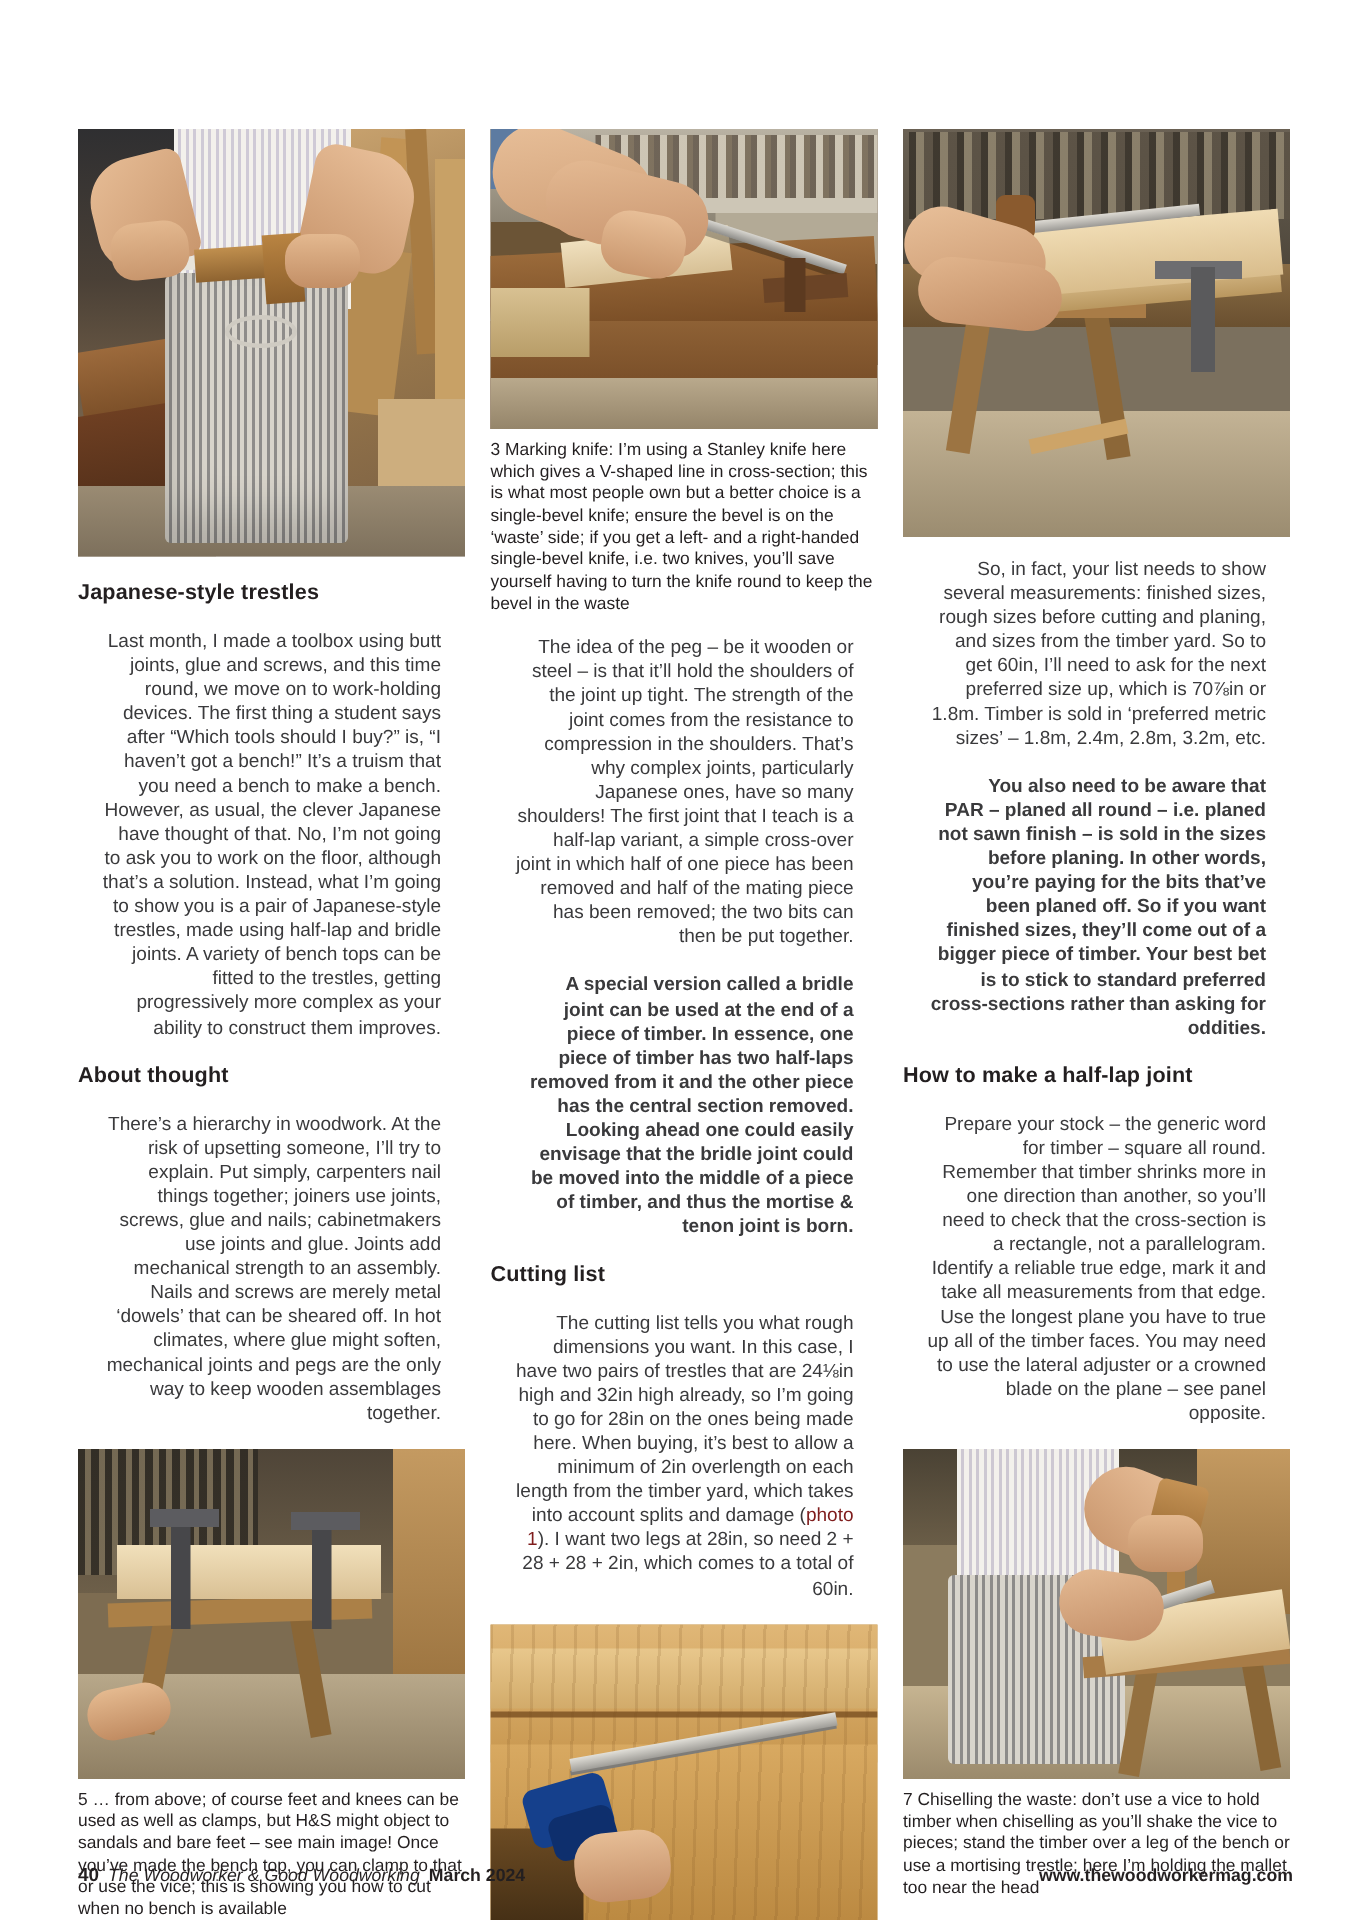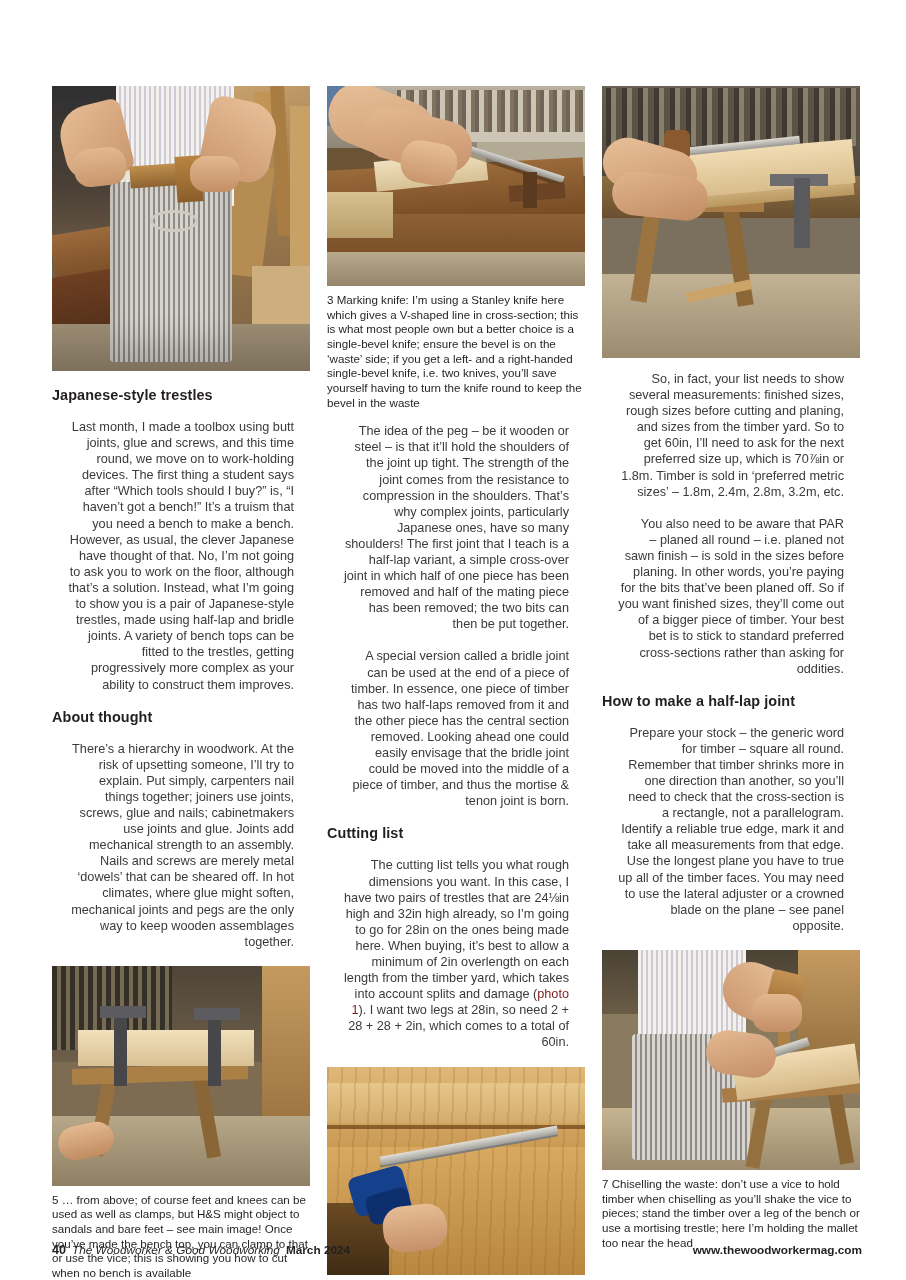--- a/index.html
+++ b/index.html
@@ -86,20 +86,21 @@
   }
   .body-text {
     font-size: 12.7px;
     line-height: 16.1px;
     color: #3a3a3c;
     margin: 16px;
     text-align: right;
   }
   .body-text + .body-text {
     text-indent: 14px;
+    font-weight: bold;
   }
   .body-text b { font-weight: normal; color: #7f1d1d; }
   .gap-top { margin-top: 13px; }
 
   
   .footer {
     position: absolute;
     left: 52px;
     right: 44px;
     top: 1243px;

